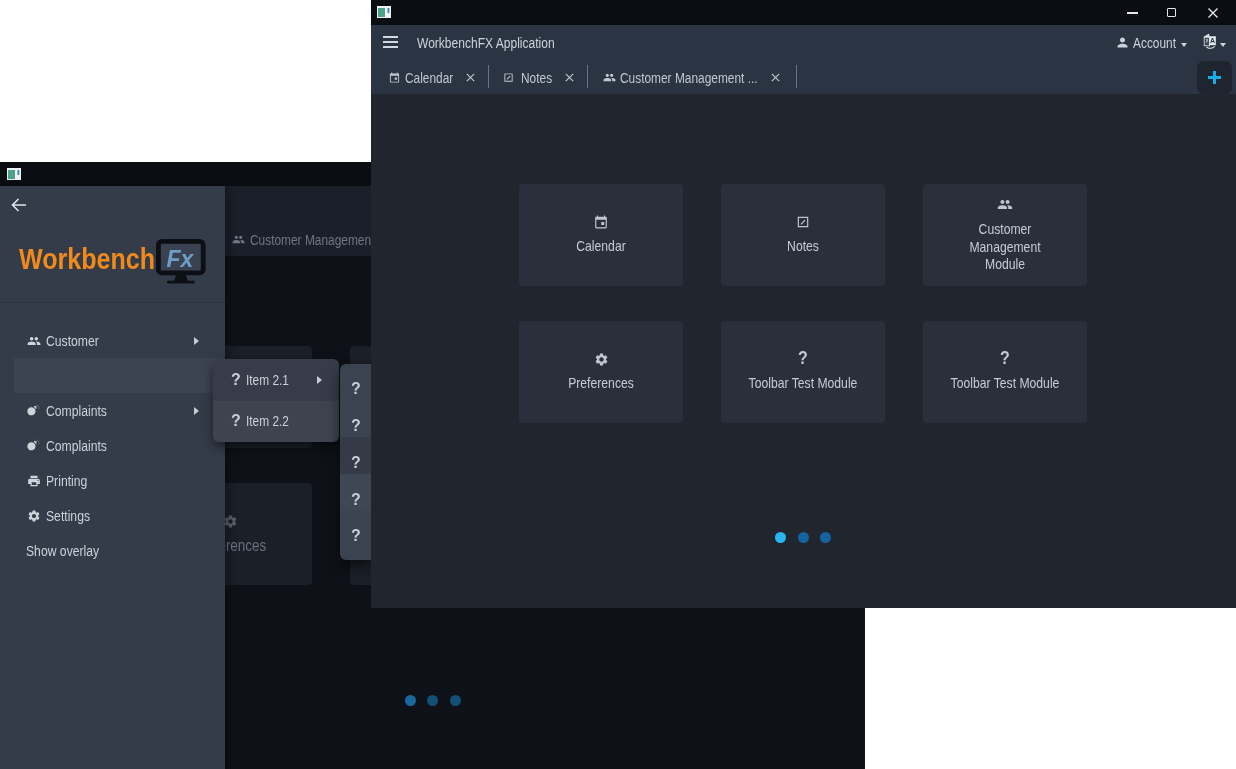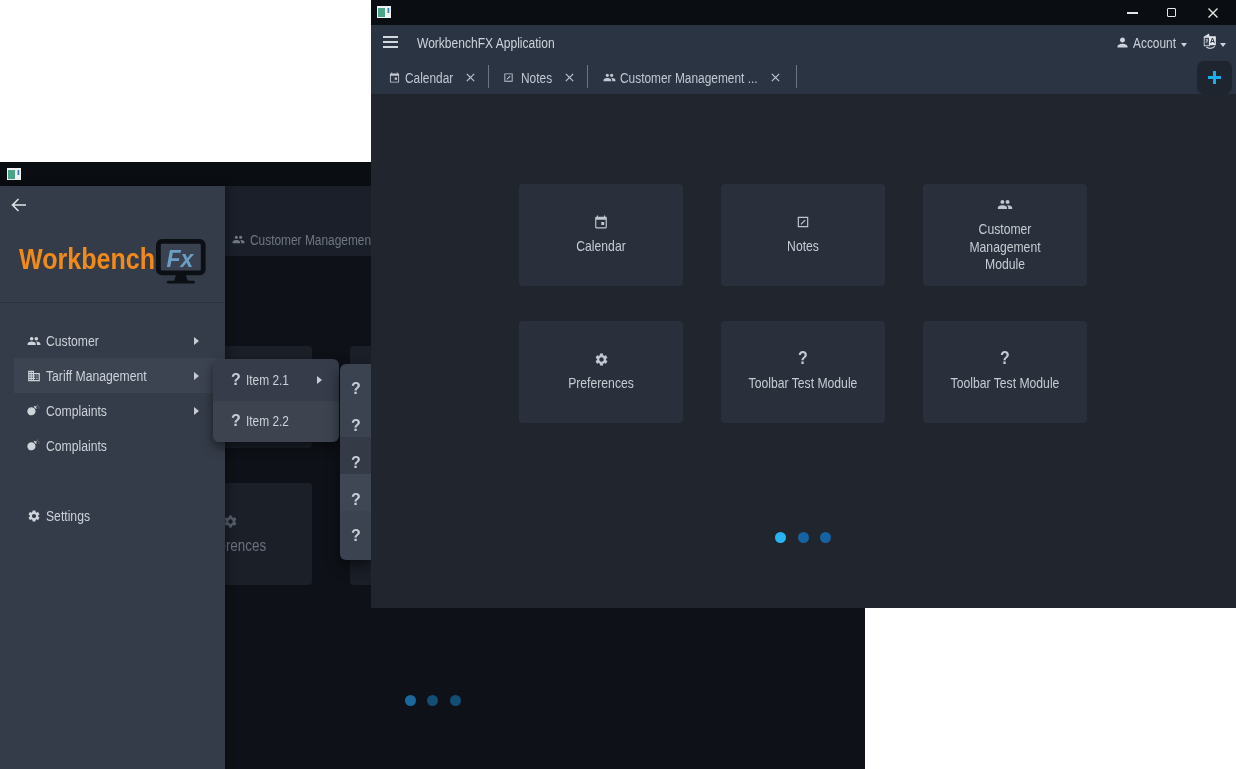--- a/index.html
+++ b/index.html
@@ -99,46 +99,48 @@
 
     <div class="abs" style="left:14px; top:172px; width:211px; height:35px; background:#3d4451;"></div>
 
     <div class="mitem" style="top:137px;">
       <svg class="ic" viewBox="0 0 24 24" fill="#cfd4db">
           <path d="M16 11c1.66 0 2.99-1.34 2.99-3S17.66 5 16 5c-1.66 0-3 1.34-3 3s1.34 3 3 3zm-8 0c1.66 0 2.99-1.34 2.99-3S9.66 5 8 5C6.34 5 5 6.34 5 8s1.34 3 3 3zm0 2c-2.33 0-7 1.17-7 3.5V19h14v-2.5c0-2.33-4.67-3.5-7-3.5zm8 0c-.29 0-.62.02-.97.05 1.16.84 1.97 1.97 1.97 3.45V19h6v-2.5c0-2.33-4.67-3.5-7-3.5z"></path>
         </svg>
       <span class="txt">Customer</span>
         <span class="arr"></span>
     </div>
-    <div class="mitem" style="top:172px;">
-      <svg class="ic" viewBox="0 0 24 24" fill="#cfd4db">
-          <path d="M12 7V3H2v18h20V7H12zM6 19H4v-2h2v2zm0-4H4v-2h2v2zm0-4H4V9h2v2zm0-4H4V5h2v2zm4 12H8v-2h2v2zm0-4H8v-2h2v2zm0-4H8V9h2v2zm0-4H8V5h2v2zm10 12h-8v-2h2v-2h-2v-2h2v-2h-2V9h8v10zm-2-8h-2v2h2v-2zm0 4h-2v2h2v-2z"></path>
-        </svg>
-      <span class="txt">Tariff Management</span>
-        <span class="arr"></span>
-    </div>
     <div class="mitem" style="top:207px;">
       <svg class="ic" viewBox="0 0 24 24" fill="#cfd4db">
           <path d="M11.25 6.54 13.46 8.75a7 7 0 1 1-2.21-2.21zM15.5 8.5l-4-4 1.5-1.5 1.2 1.2 1.8-1.3.8 1.1-1.7 1.3 1.9 1.7zM17 2.5l.6-1.5.7.3-.6 1.5zM19.2 4.3l1.3-1 .5.6-1.3 1zM19.8 6.6l1.5-.3.1.8-1.5.2z"></path>
         </svg>
       <span class="txt">Complaints</span>
         <span class="arr"></span>
     </div>
     <div class="mitem" style="top:242px;">
       <svg class="ic" viewBox="0 0 24 24" fill="#cfd4db">
           <path d="M11.25 6.54 13.46 8.75a7 7 0 1 1-2.21-2.21zM15.5 8.5l-4-4 1.5-1.5 1.2 1.2 1.8-1.3.8 1.1-1.7 1.3 1.9 1.7zM17 2.5l.6-1.5.7.3-.6 1.5zM19.2 4.3l1.3-1 .5.6-1.3 1zM19.8 6.6l1.5-.3.1.8-1.5.2z"></path>
         </svg>
       <span class="txt">Complaints</span>
     </div>
+    <div class="mitem" style="top:277px;">
+      <svg class="ic" viewBox="0 0 24 24" fill="#cfd4db">
+          <path d="M19 8H5c-1.66 0-3 1.34-3 3v6h4v4h12v-4h4v-6c0-1.66-1.34-3-3-3zm-3 11H8v-5h8v5zm3-7c-.55 0-1-.45-1-1s.45-1 1-1 1 .45 1 1-.45 1-1 1zm-1-9H6v4h12V3z"></path>
+        </svg>
+      <span class="txt">Printing</span>
+    </div>
     <div class="mitem" style="top:312px;">
       <svg class="ic" viewBox="0 0 24 24" fill="#cfd4db">
           <path d="M19.14 12.94c.04-.3.06-.61.06-.94 0-.32-.02-.64-.07-.94l2.03-1.58c.18-.14.23-.41.12-.61l-1.92-3.32c-.12-.22-.37-.29-.59-.22l-2.39.96c-.5-.38-1.03-.7-1.62-.94l-.36-2.54c-.04-.24-.24-.41-.48-.41h-3.84c-.24 0-.43.17-.47.41l-.36 2.54c-.59.24-1.13.57-1.62.94l-2.39-.96c-.22-.08-.47 0-.59.22L2.74 8.87c-.12.21-.08.47.12.61l2.03 1.58c-.05.3-.09.63-.09.94s.02.64.07.94l-2.03 1.58c-.18.14-.23.41-.12.61l1.92 3.32c.12.22.37.29.59.22l2.39-.96c.5.38 1.03.7 1.62.94l.36 2.54c.05.24.24.41.48.41h3.84c.24 0 .44-.17.47-.41l.36-2.54c.59-.24 1.13-.56 1.62-.94l2.39.96c.22.08.47 0 .59-.22l1.92-3.32c.12-.22.07-.47-.12-.61l-2.01-1.58zM12 15.6c-1.98 0-3.6-1.62-3.6-3.6s1.62-3.6 3.6-3.6 3.6 1.62 3.6 3.6-1.62 3.6-3.6 3.6z"></path>
         </svg>
       <span class="txt">Settings</span>
     </div>
+    <div class="mitem" style="top:347px;">
+        <span class="txt" style="left:26px;">Show overlay</span>
+      </div>
   </div>
 
   <div id="sub1">
     <div class="abs" style="left:0; top:0; width:126px; height:42px; background:#363c49;">
       <span class="qmark abs" style="left:18px; top:12px;">?</span>
       <span class="abs" style="left:33px; top:13px; color:#ccd1d9; font-size:14px; display:inline-block; transform:scaleX(0.85); transform-origin:0 0;">Item 2.1</span>
       <span class="abs" style="left:104px; top:17px; width:0; height:0; border-left:5px solid #c7ccd4; border-top:4px solid transparent; border-bottom:4px solid transparent;"></span>
     </div>
     <div class="abs" style="left:0; top:42px; width:126px; height:41px; background:#3d4450;">
       <span class="qmark abs" style="left:18px; top:11px;">?</span>

